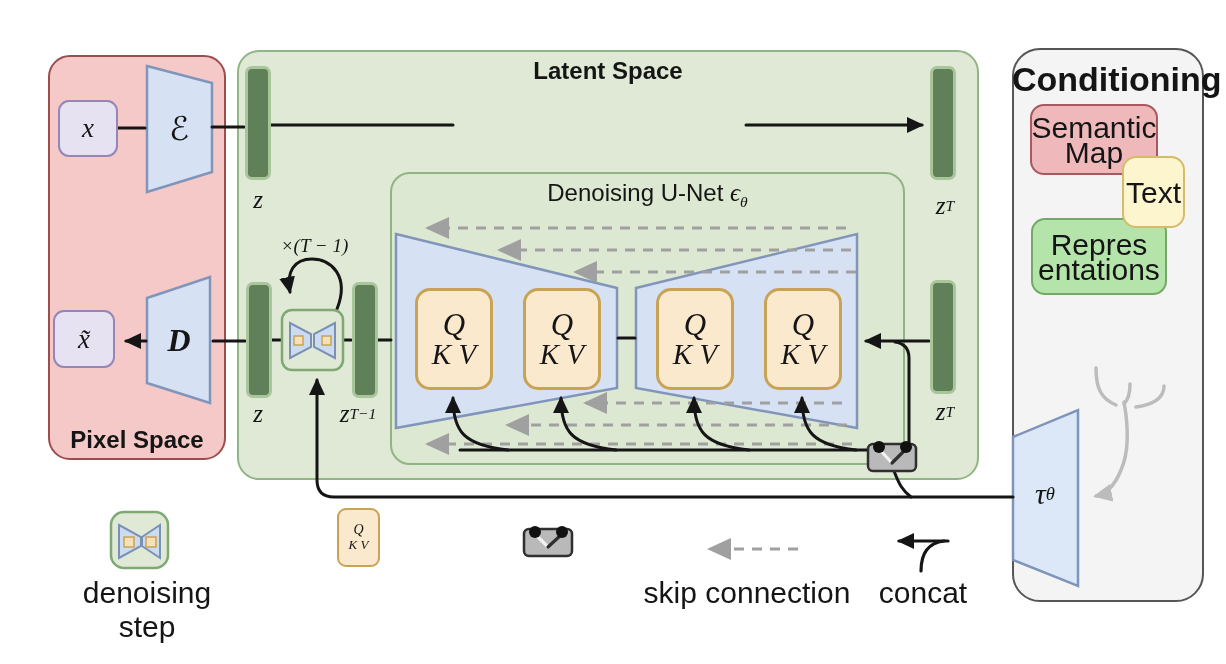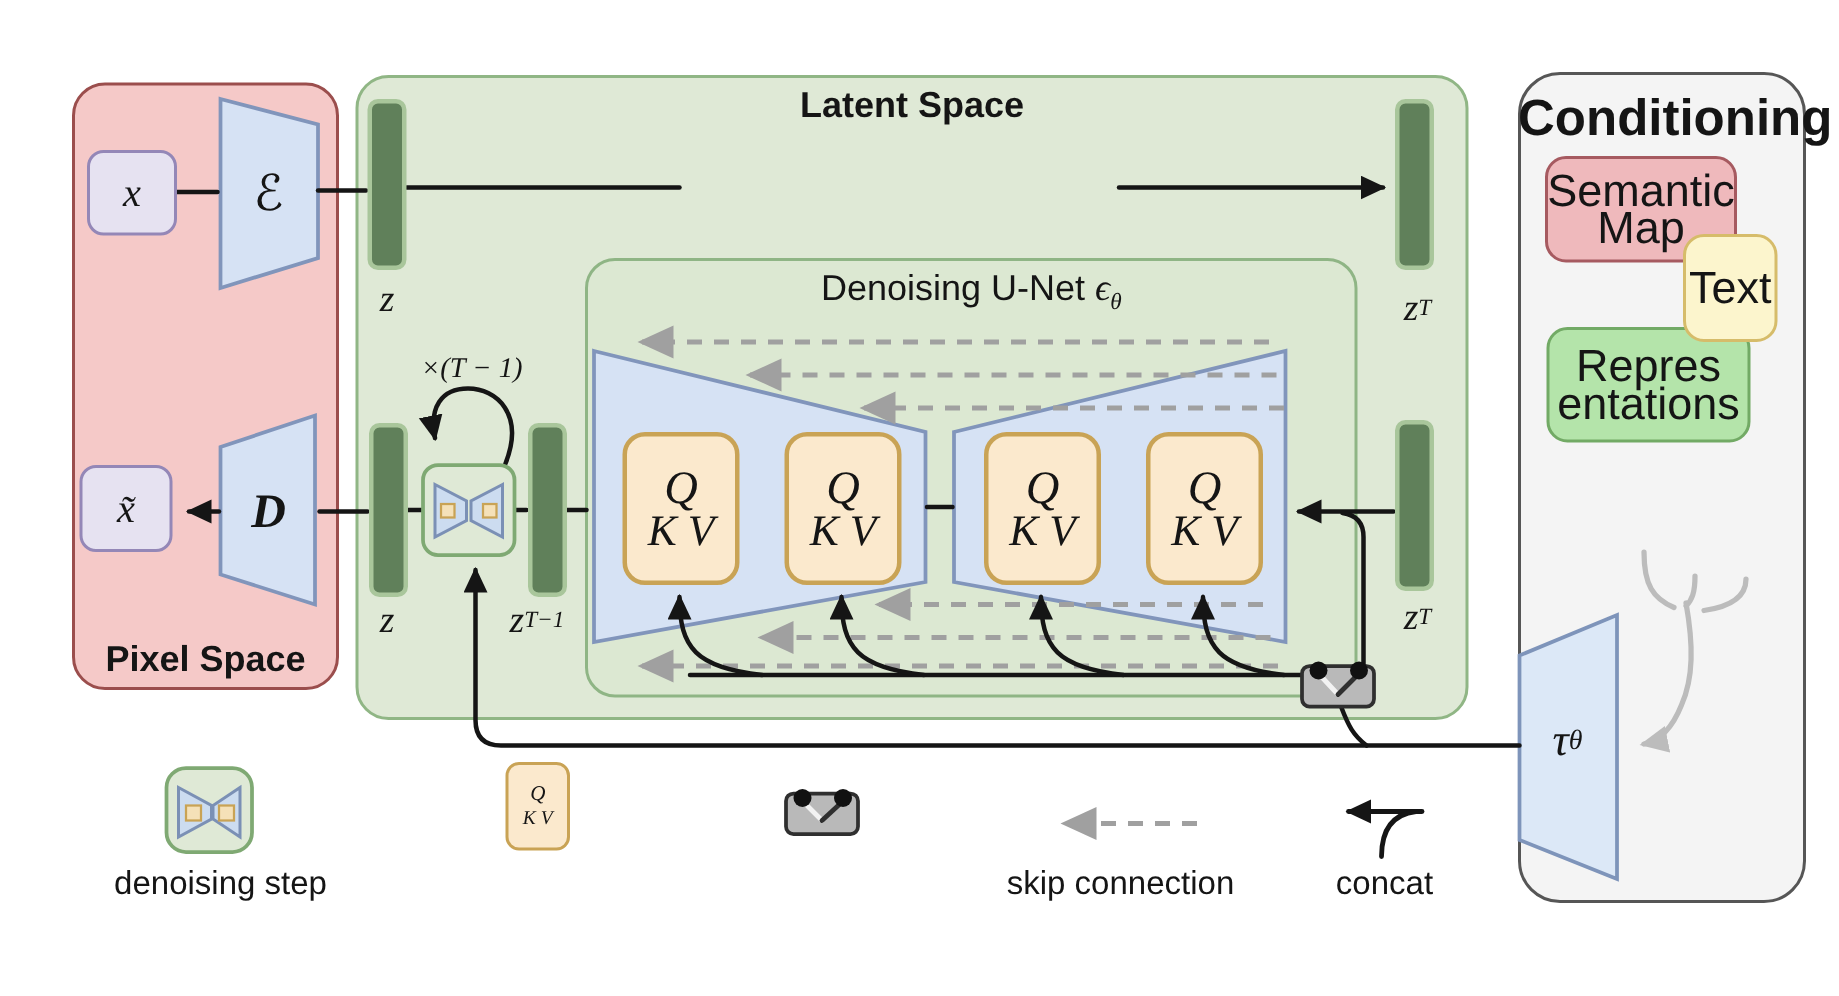--- a/index.html
+++ b/index.html
@@ -27,21 +27,21 @@
   
   .lav{background:#e6e2f1;border:2.5px solid #9487b7;border-radius:11px;font-size:27px;}
   
   .cbox{border-radius:14px;border:2.5px solid;font-size:30px;line-height:25px;}
   .cbox .ln{display:block;}
   #sem-map{left:1030px;top:104px;width:128px;height:71px;background:#efb9bc;border-color:#a65a60;}
   #text-box{left:1122px;top:156px;width:63px;height:72px;background:#fcf5cd;border-color:#d6bc6a;}
   #repr-box{left:1031px;top:218px;width:136px;height:77px;background:#b4e4aa;border-color:#72aa65;}
   #img-box{left:1057px;top:296px;width:104px;height:56px;background:#a49aac;border-color:#76687f;}
   
-  .legend-lbl{top:576px;height:30px;font-size:22px;text-align:center;}
+  .legend-lbl{top:576px;height:30px;font-size:30px;text-align:center;}
   #xattn-icon{left:337px;top:508px;width:43px;height:59px;background:#fbe9cd;border:2px solid #c9a355;border-radius:9px;
               display:flex;flex-direction:column;align-items:center;justify-content:center;line-height:1.05;}
   #xattn-icon .q{font-family:"Liberation Serif",serif;font-style:italic;font-size:14px;}
   #xattn-icon .kv{font-family:"Liberation Serif",serif;font-style:italic;font-size:13px;}
   svg{position:absolute;left:0;top:0;}
 </style>
 </head>
 <body>
 
 <div id="stage">

